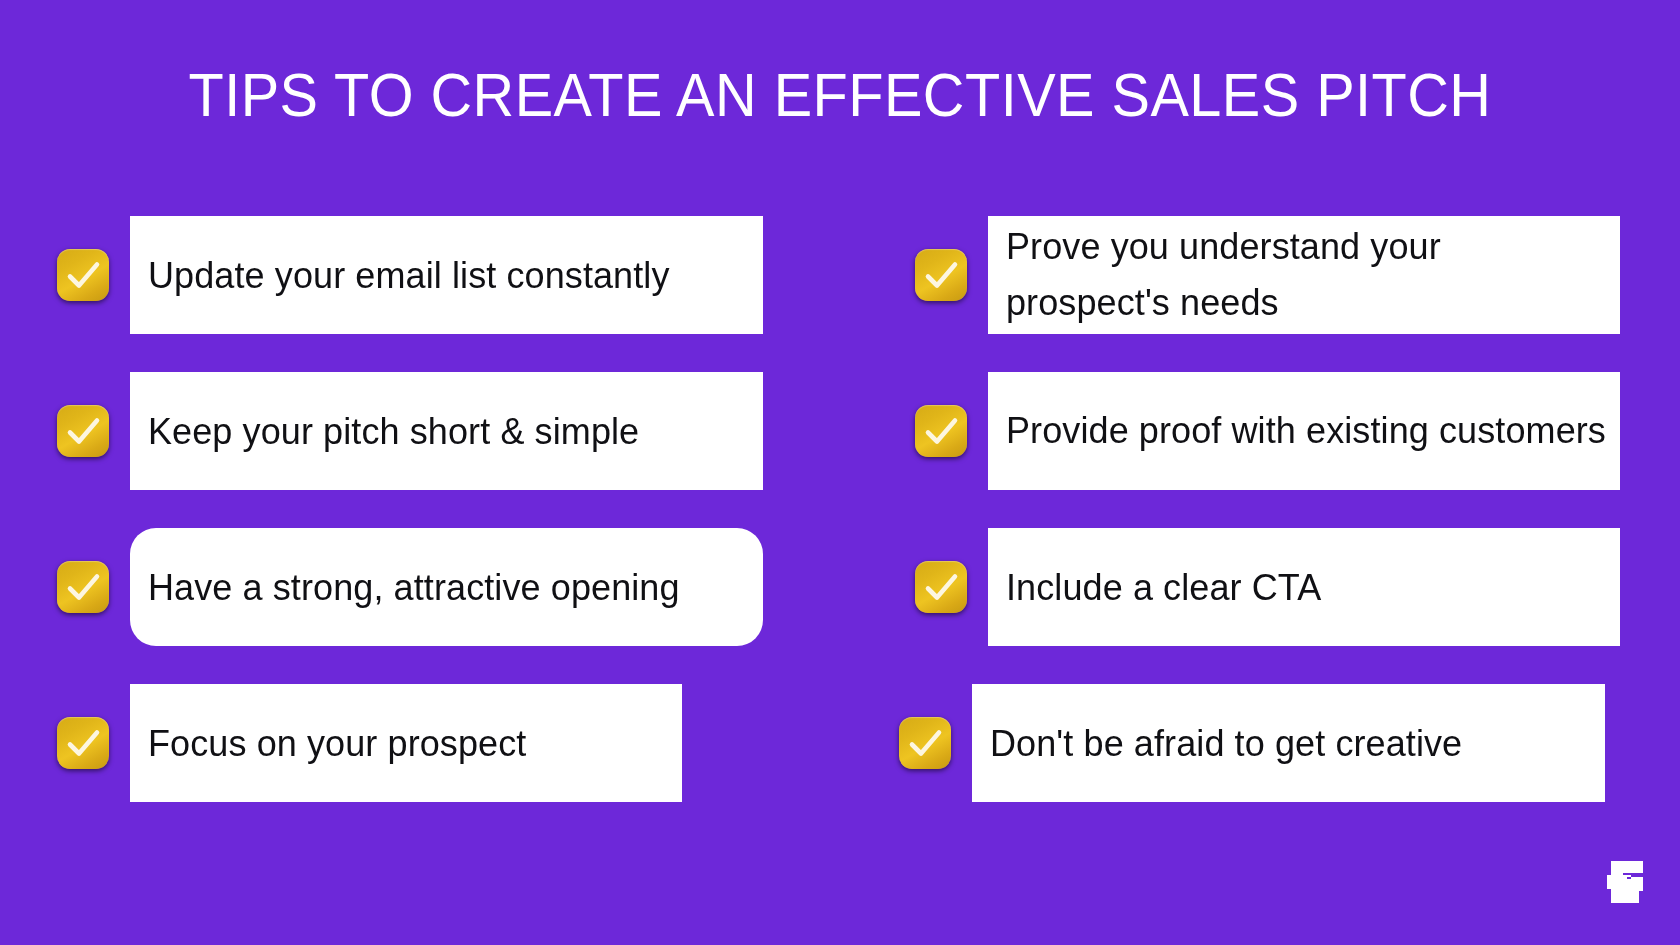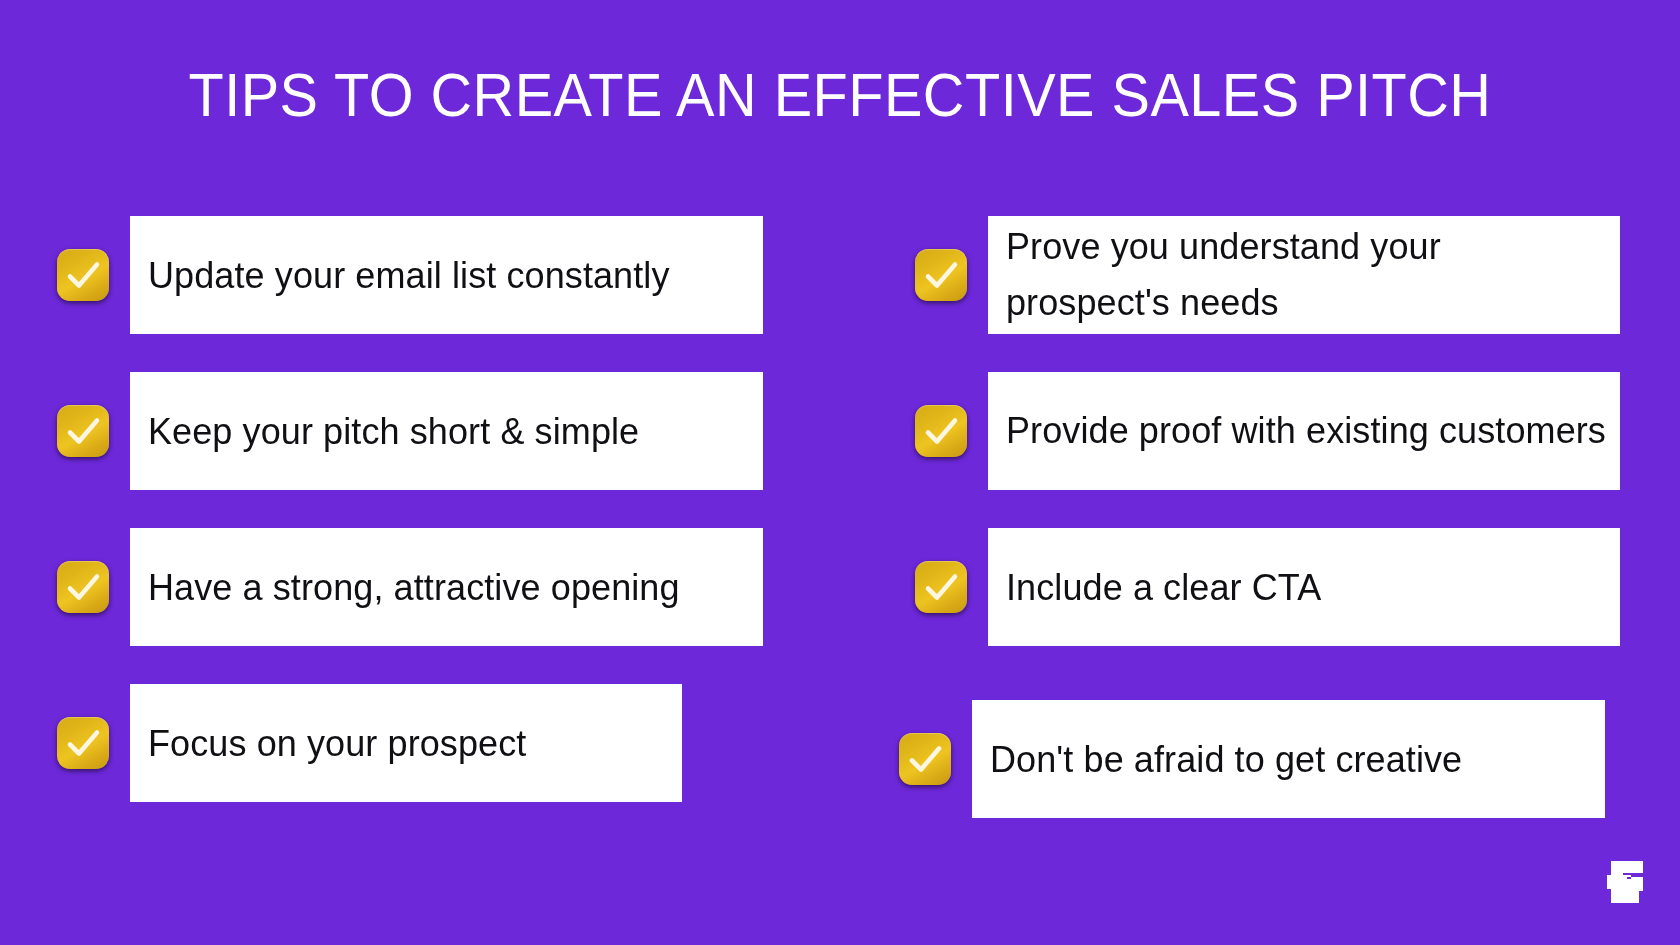--- a/index.html
+++ b/index.html
@@ -129,21 +129,21 @@
         <span class="tip-text">Keep your pitch short &amp; simple</span>
       </div>
       <div class="checkbox" style="left:-73px;">
         <svg viewBox="0 0 35 31" aria-hidden="true">
           <path d="M4 16.5 L13 25.5 L31 4.5" fill="none" stroke="#fdf6e0" stroke-width="4.6" stroke-linecap="round" stroke-linejoin="round"></path>
         </svg>
       </div>
     </div>
 
     <div class="tip-row" style="left:130px; top:528px; width:633px;">
-      <div class="tip-card" style="width:633px;">
+      <div class="tip-card" style="width:633px;border-radius:26px;">
         <span class="tip-text">Have a strong, attractive opening</span>
       </div>
       <div class="checkbox" style="left:-73px;">
         <svg viewBox="0 0 35 31" aria-hidden="true">
           <path d="M4 16.5 L13 25.5 L31 4.5" fill="none" stroke="#fdf6e0" stroke-width="4.6" stroke-linecap="round" stroke-linejoin="round"></path>
         </svg>
       </div>
     </div>
 
     <div class="tip-row" style="left:130px; top:684px; width:633px;">
@@ -183,21 +183,21 @@
       <div class="tip-card" style="width:632px;">
         <span class="tip-text">Include a clear CTA</span>
       </div>
       <div class="checkbox" style="left:-73px;">
         <svg viewBox="0 0 35 31" aria-hidden="true">
           <path d="M4 16.5 L13 25.5 L31 4.5" fill="none" stroke="#fdf6e0" stroke-width="4.6" stroke-linecap="round" stroke-linejoin="round"></path>
         </svg>
       </div>
     </div>
 
-    <div class="tip-row" style="left:972px; top:684px; width:633px;margin-top:16px;">
+    <div class="tip-row" style="left:972px; top:684px; width:633px;">
       <div class="tip-card" style="width:633px;">
         <span class="tip-text">Don't be afraid to get creative</span>
       </div>
       <div class="checkbox" style="left:-73px;">
         <svg viewBox="0 0 35 31" aria-hidden="true">
           <path d="M4 16.5 L13 25.5 L31 4.5" fill="none" stroke="#fdf6e0" stroke-width="4.6" stroke-linecap="round" stroke-linejoin="round"></path>
         </svg>
       </div>
     </div>
 

